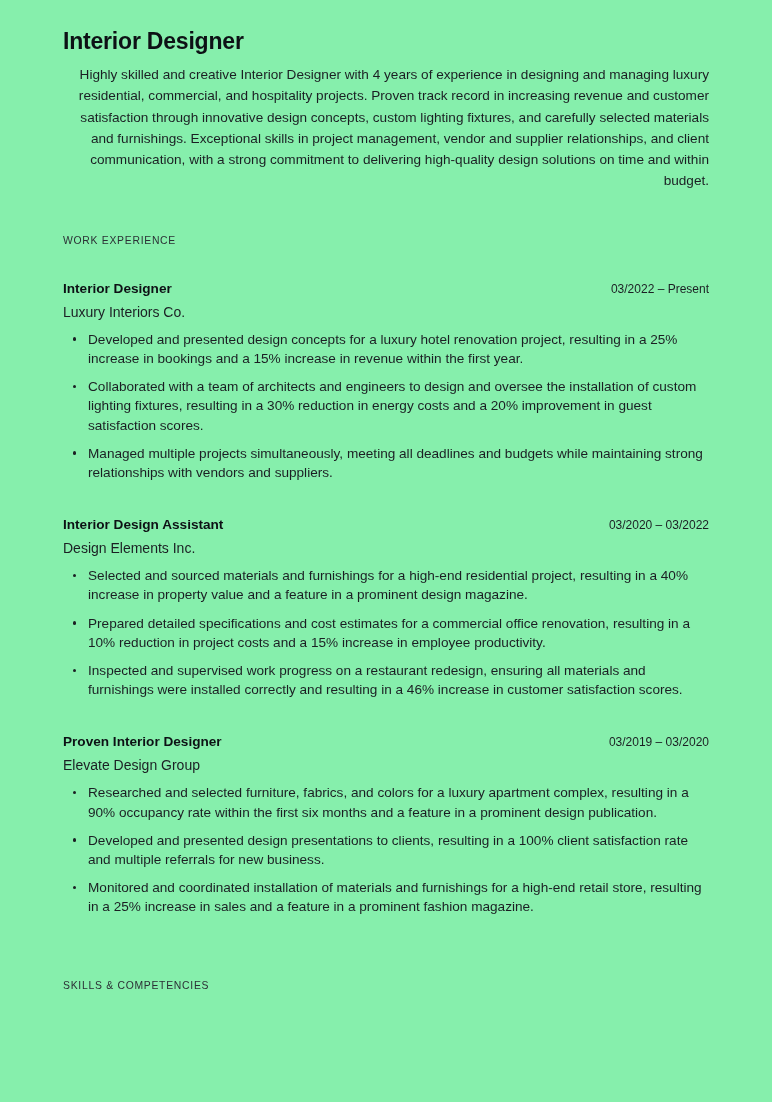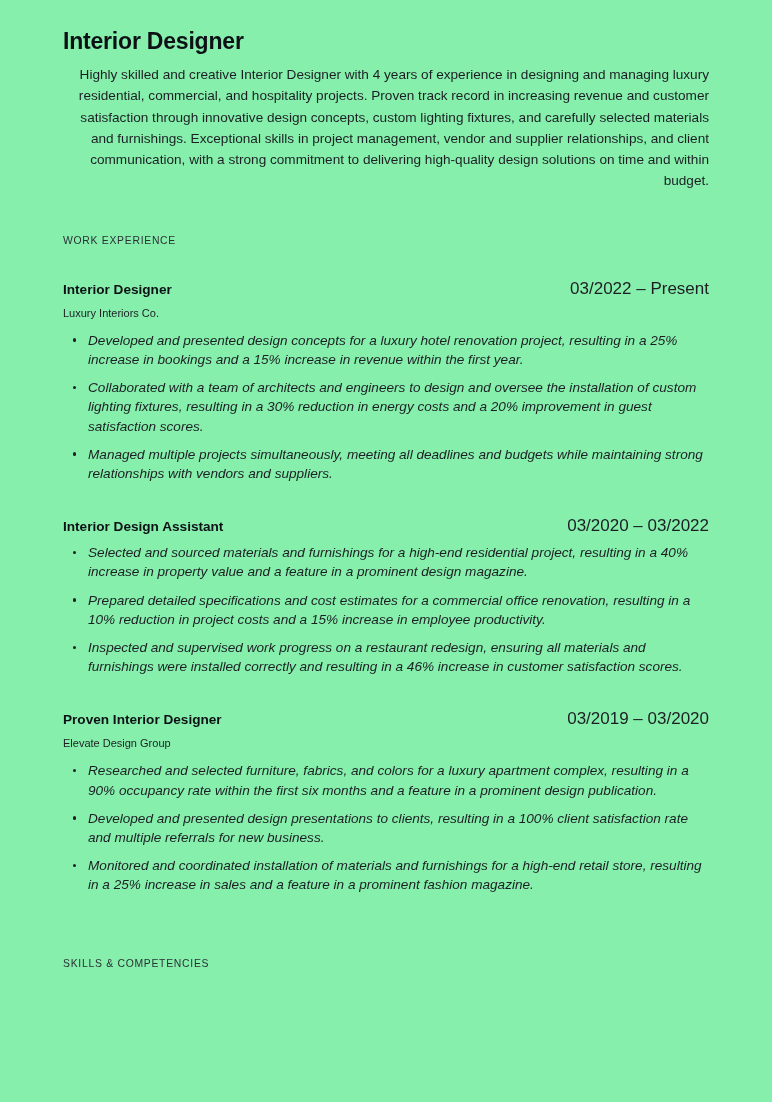--- a/index.html
+++ b/index.html
@@ -74,50 +74,49 @@
   }
 
   .entry-title {
     font-size: 13.6px;
     font-weight: 700;
     color: #0d1115;
     line-height: 18px;
   }
 
   .entry-dates {
-    font-size: 17px;
+    font-size: 12px;
     font-weight: 400;
     color: #1b1f23;
     line-height: 18px;
     white-space: nowrap;
     text-align: center;
     margin-left: 8px;
   }
 
   .entry-company {
-    font-size: 11px;
+    font-size: 14px;
     color: #1b1f23;
     line-height: 21px;
     margin-top: 4px;
   }
 
   .bullets {
     list-style: none;
     margin: 7px 0 0 0;
     padding: 0;
   }
 
   .bullets li {
     position: relative;
     font-size: 13.6px;
     line-height: 19.2px;
     color: #1b1f23;
     padding-left: 25px;
     margin-top: 9px;
-    font-style: italic;
   }
   .bullets li:first-child { margin-top: 0; }
 
   .bullets li .dot {
     position: absolute;
     left: 10px;
     top: 7.5px;
     width: 3.4px;
     height: 3.4px;
     border-radius: 50%;
@@ -161,20 +160,21 @@
           <span>Managed multiple projects simultaneously, meeting all deadlines and budgets while maintaining strong relationships with vendors and suppliers.</span>
         </li>
       </ul>
     </div>
 
     <div class="entry">
       <div class="entry-head">
         <span class="entry-title">Interior Design Assistant</span>
         <span class="entry-dates">03/2020 – 03/2022</span>
       </div>
+      <div class="entry-company">Design Elements Inc.</div>
       <ul class="bullets">
         <li>
           <span class="dot"></span>
           <span>Selected and sourced materials and furnishings for a high-end residential project, resulting in a 40% increase in property value and a feature in a prominent design magazine.</span>
         </li>
         <li>
           <span class="dot"></span>
           <span>Prepared detailed specifications and cost estimates for a commercial office renovation, resulting in a 10% reduction in project costs and a 15% increase in employee productivity.</span>
         </li>
         <li>

